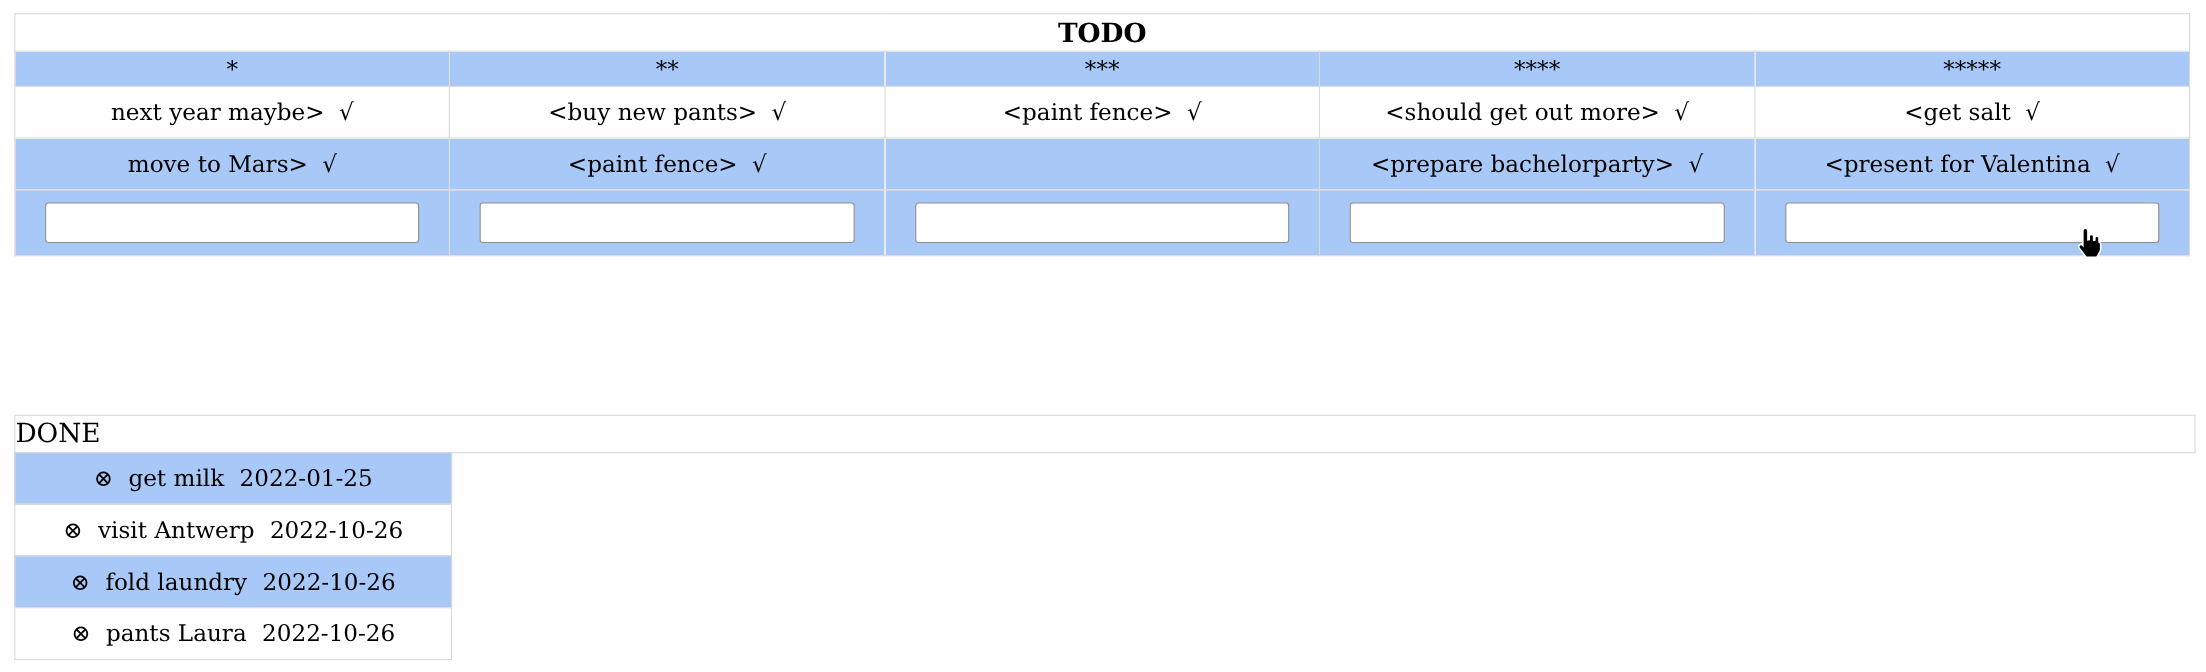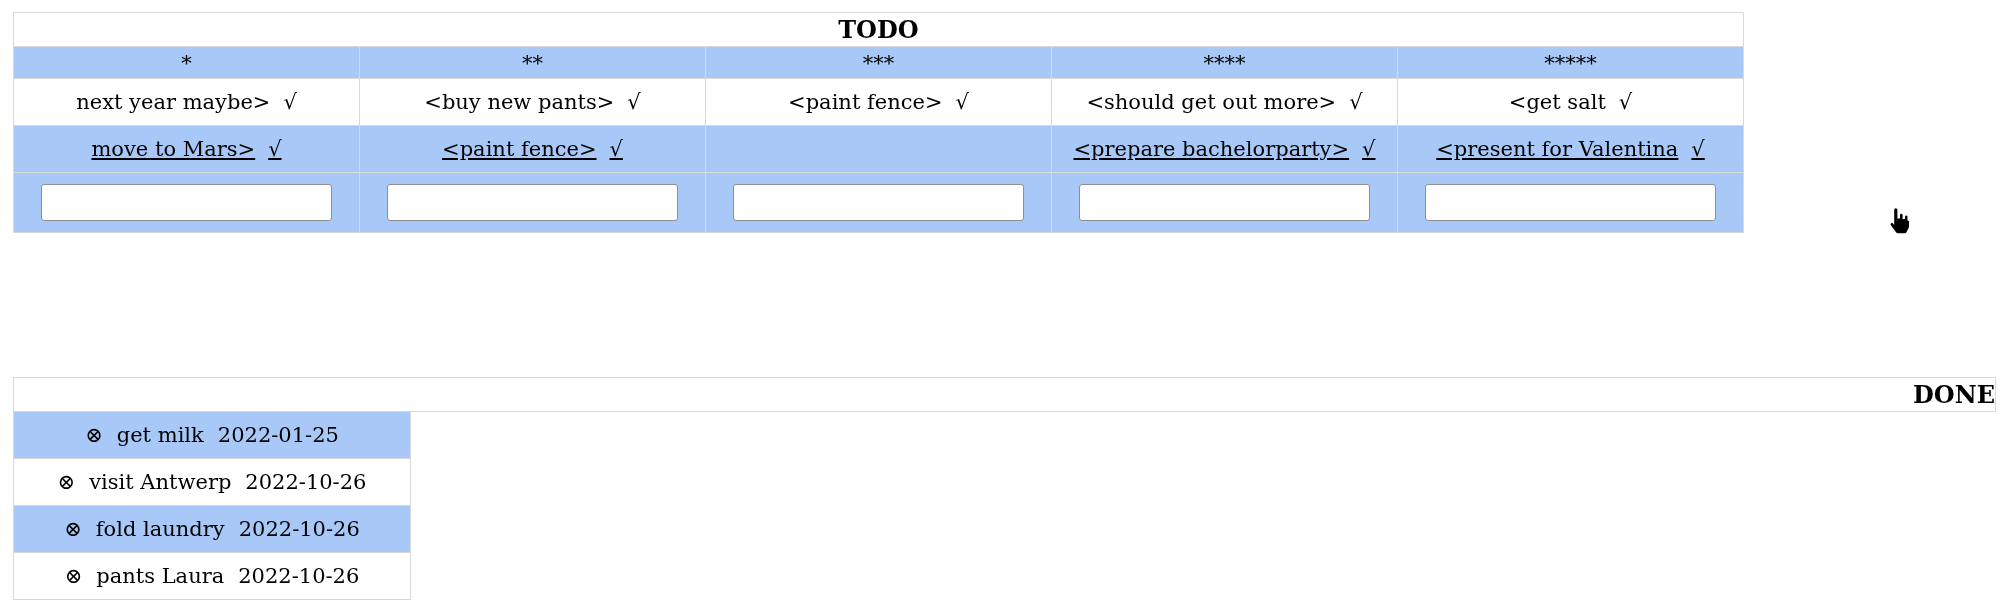--- a/index.html
+++ b/index.html
@@ -9,39 +9,39 @@
     background: #ffffff;
     color: #000000;
     font-family: "DejaVu Serif", "Liberation Serif", serif;
     position: relative;
     overflow: hidden;
   }
 
   
   .todo-table {
     position: absolute; left: 13px; top: 12px;
-    width: 1731px;
+    width: 1978px;
     border-collapse: collapse;
     table-layout: fixed;
   }
   .todo-table td, .todo-table th {
     border: 1px solid #d9d9d9;
     text-align: center;
     vertical-align: middle;
     font-size: 21px;
     font-weight: normal;
     padding: 0;
     white-space: nowrap;
     overflow: hidden;
   }
   .r-title td { height: 34px; font-size: 24px; font-weight: bold; background: #ffffff; }
   .r-head  th { height: 32px; background: #a8c8f7; }
   .r-data  td { height: 47px; text-align: center; }
   .row-white td { background: #ffffff; }
-  .row-blue  td { background: #a8c8f7; text-decoration: underline; }
+  .row-blue  td { background: #a8c8f7; }
   .row-hl    td { background: #d4edfc; }
   .r-input td { height: 60px; background: #a8c8f7; }
 
   .cell-label { }
   .check { margin-left: 13px; cursor: pointer; }
 
   .todo-input {
     display: block;
     margin: 0 auto;
     width: calc(100% - 54px);
@@ -53,23 +53,23 @@
     font-size: 20px;
     padding: 0 8px;
   }
 
   
   .done-section { position: absolute; left: 13px; top: 377px; width: 1983px; }
   .done-title {
     height: 35px;
     border: 1px solid #d9d9d9;
     background: #ffffff;
-    text-align: right;
+    text-align: left;
     line-height: 33px;
-    font-weight: bold;
+    font-weight: normal;
     font-size: 24px;
   }
   .done-items { width: 398px; }
   .done-item {
     width: 398px; height: 48px;
     margin-top: -1px;
     border: 1px solid #d9d9d9;
     display: flex;
     align-items: center;
     justify-content: center;

